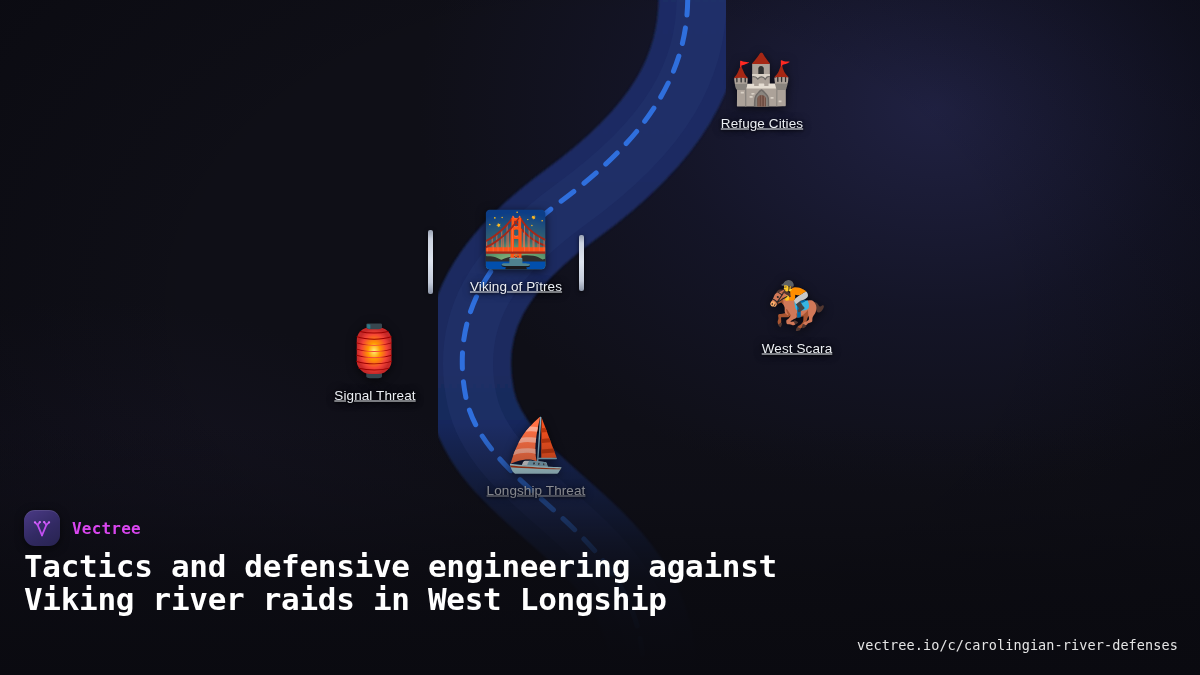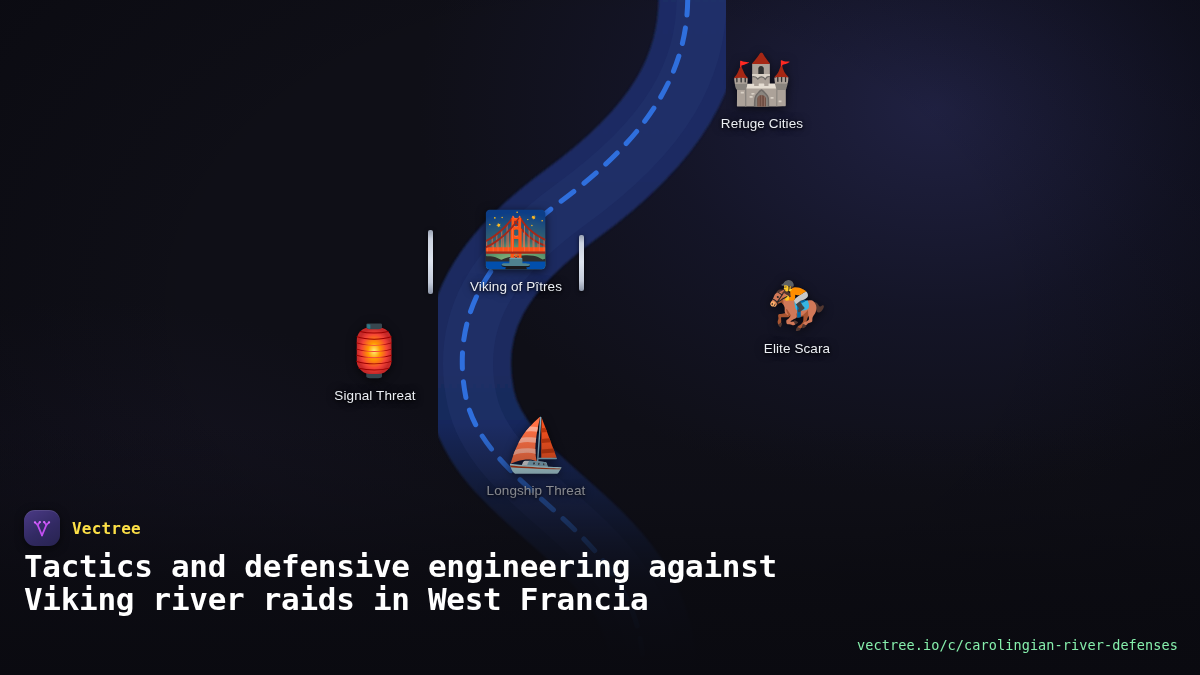--- a/index.html
+++ b/index.html
@@ -76,20 +76,21 @@
     filter: drop-shadow(0 2px 5px rgba(0,0,0,0.65));
   }
   .node .label {
     margin-top: 12px;
     color: #eceff4;
     font-size: 13.5px;
     font-family: "Liberation Sans", sans-serif;
     letter-spacing: 0.1px;
     white-space: nowrap;
     text-shadow: 0 1px 3px rgba(0,0,0,0.9), 0 0 8px rgba(0,0,0,0.7);
+    text-decoration: underline;
   }
 
   #node-refuge-cities { left: 762px; top: 92px; }
   #node-refuge-cities .glyph { font-size: 50px; }
 
   #node-edict-of-pitres { left: 516px; top: 253px; }
   #node-edict-of-pitres .glyph { font-size: 54px; }
 
   #node-elite-scara { left: 797px; top: 318px; }
   #node-elite-scara .glyph { font-size: 48px; }
@@ -141,21 +142,21 @@
     height: 36px;
     border-radius: 11px;
     background: linear-gradient(150deg, #4b3a86 0%, #322a63 55%, #272350 100%);
     box-shadow: inset 0 1px 0 rgba(255,255,255,0.10),
                 0 2px 8px rgba(0,0,0,0.55);
     display: flex;
     align-items: center;
     justify-content: center;
   }
   .brand-name {
-    color: #fde047;
+    color: #d946ef;
     font-family: "DejaVu Sans Mono", monospace;
     font-size: 16px;
     font-weight: 700;
     letter-spacing: 0.2px;
     text-align: center;
   }
 
   .headline {
     position: absolute;
     left: 24px;
@@ -167,21 +168,21 @@
     font-size: 31px;
     font-weight: 700;
     line-height: 1.06;
     letter-spacing: -0.3px;
   }
 
   .url {
     position: absolute;
     right: 22px;
     bottom: 22px;
-    color: #86efac;
+    color: #e5e5e5;
     font-family: "DejaVu Sans Mono", monospace;
     font-size: 13.5px;
     letter-spacing: 0.1px;
   }
 </style>
 </head>
 <body>
 
 <div id="stage">
 
@@ -244,21 +245,21 @@
     <span class="label">Refuge Cities</span>
   </div>
 
   <div class="node" id="node-edict-of-pitres">
     <span class="glyph">🌉</span>
     <span class="label">Viking of Pîtres</span>
   </div>
 
   <div class="node" id="node-elite-scara">
     <span class="glyph">🏇</span>
-    <span class="label">Elite Scara</span>
+    <span class="label">West Scara</span>
   </div>
 
   <div class="node" id="node-signal-network">
     <span class="glyph">🏮</span>
     <span class="label">Signal Threat</span>
   </div>
 
   <div class="node" id="node-longship-threat">
     <span class="glyph">⛵</span>
     <span class="label">Longship Threat</span>
@@ -281,17 +282,17 @@
           <circle cx="4.3" cy="5.8" r="1.25"></circle>
           <circle cx="9.7" cy="5.5" r="1.25"></circle>
           <circle cx="19.7" cy="5.8" r="1.25"></circle>
           <circle cx="14.3" cy="5.5" r="1.25"></circle>
         </g>
       </svg>
     </span>
     <span class="brand-name">Vectree</span>
   </div>
 
-  <h1 class="headline">Tactics and defensive engineering against Viking river raids in West Francia</h1>
+  <h1 class="headline">Tactics and defensive engineering against Viking river raids in West Longship</h1>
 
   <div class="url">vectree.io/c/carolingian-river-defenses</div>
 
 </div>
 
 </body></html>

